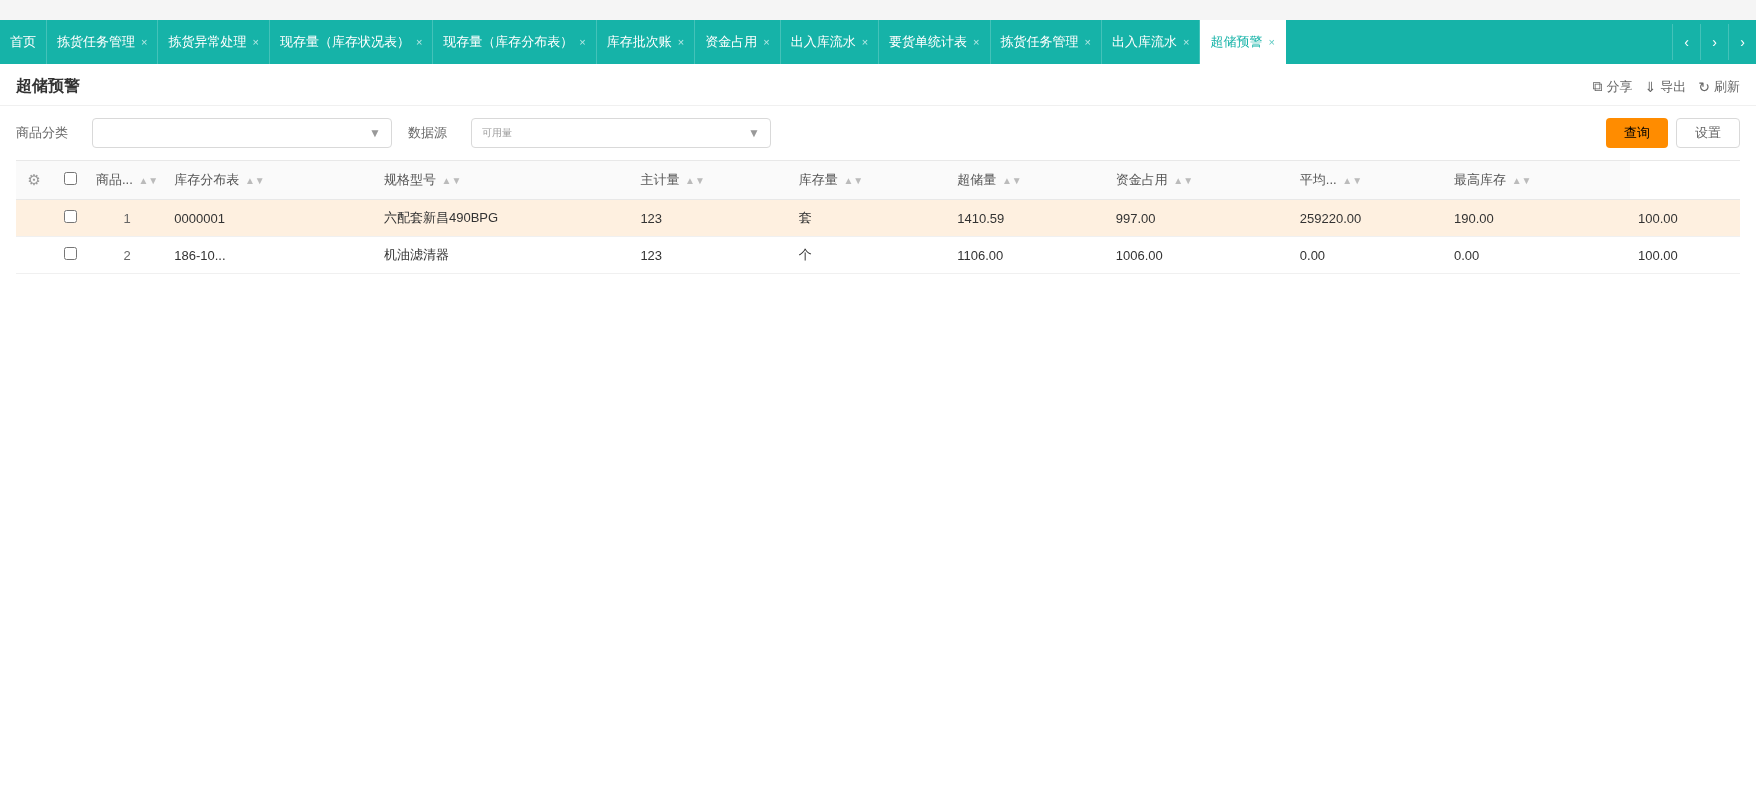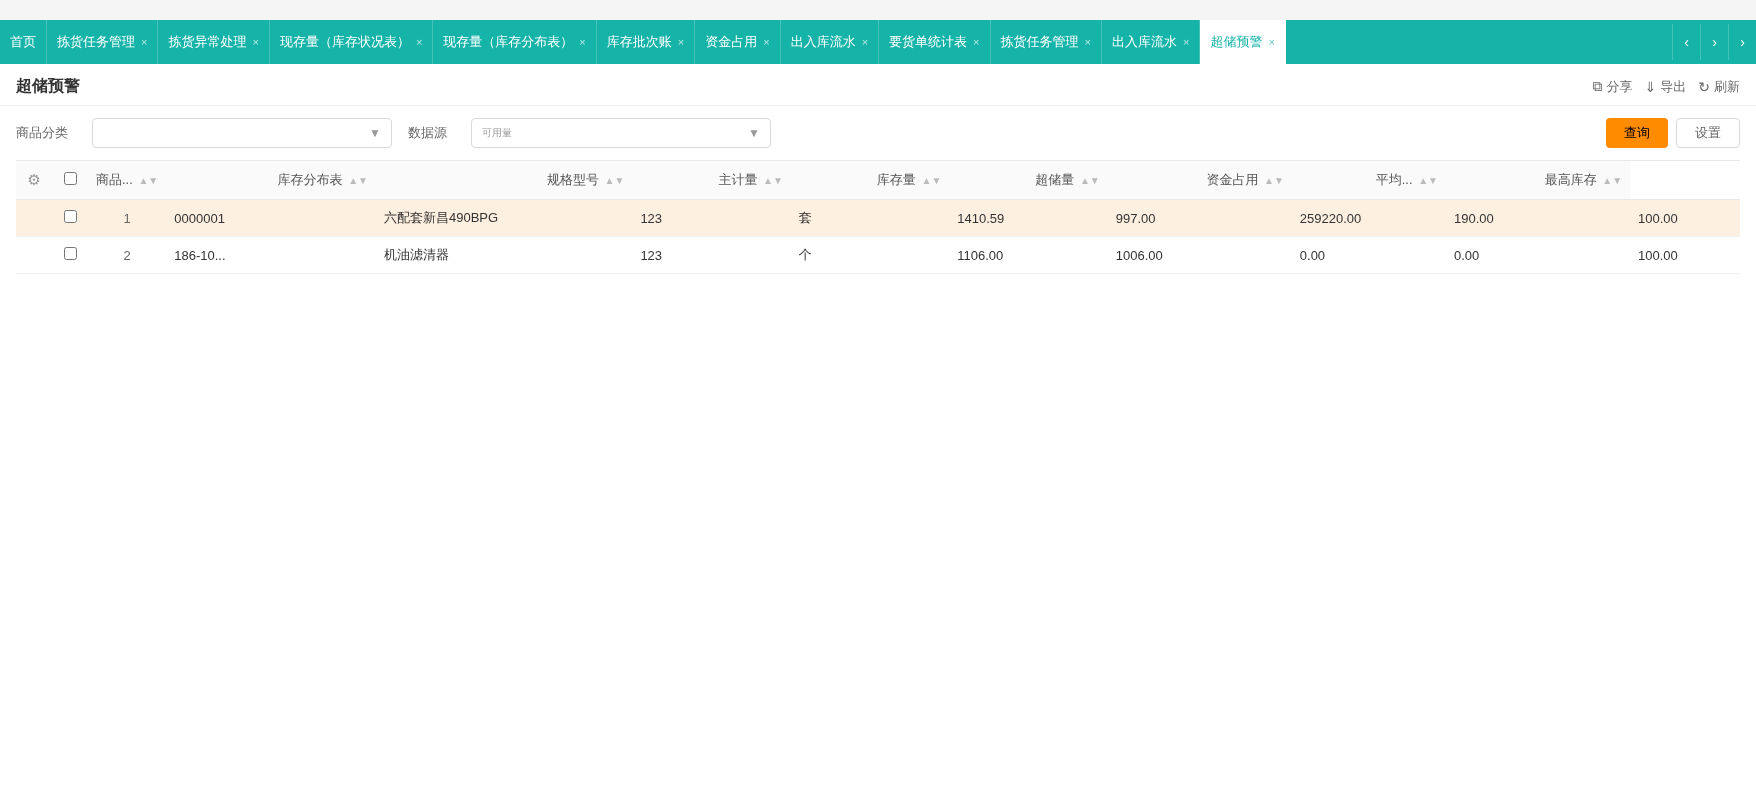--- a/index.html
+++ b/index.html
@@ -154,21 +154,21 @@
       border-collapse: collapse;
       font-size: 13px;
     }
     thead tr {
       background: #fafafa;
       border-top: 1px solid #e8e8e8;
       border-bottom: 1px solid #e8e8e8;
     }
     thead th {
       padding: 10px 8px;
-      text-align: right;
+      text-align: left;
       color: #555;
       font-weight: normal;
       border-right: none;
       white-space: nowrap;
       cursor: pointer;
       user-select: none;
     }
     thead th .sort-icon {
       display: inline-flex;
       flex-direction: column;

